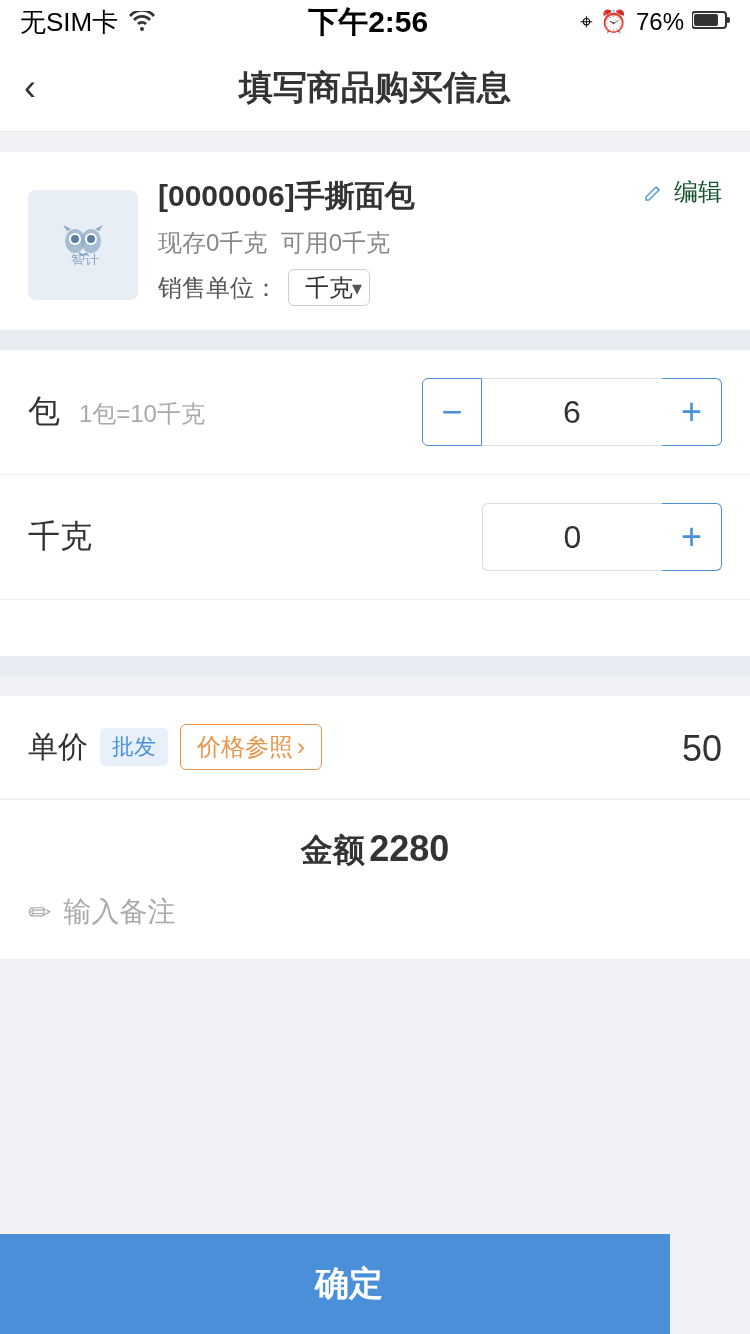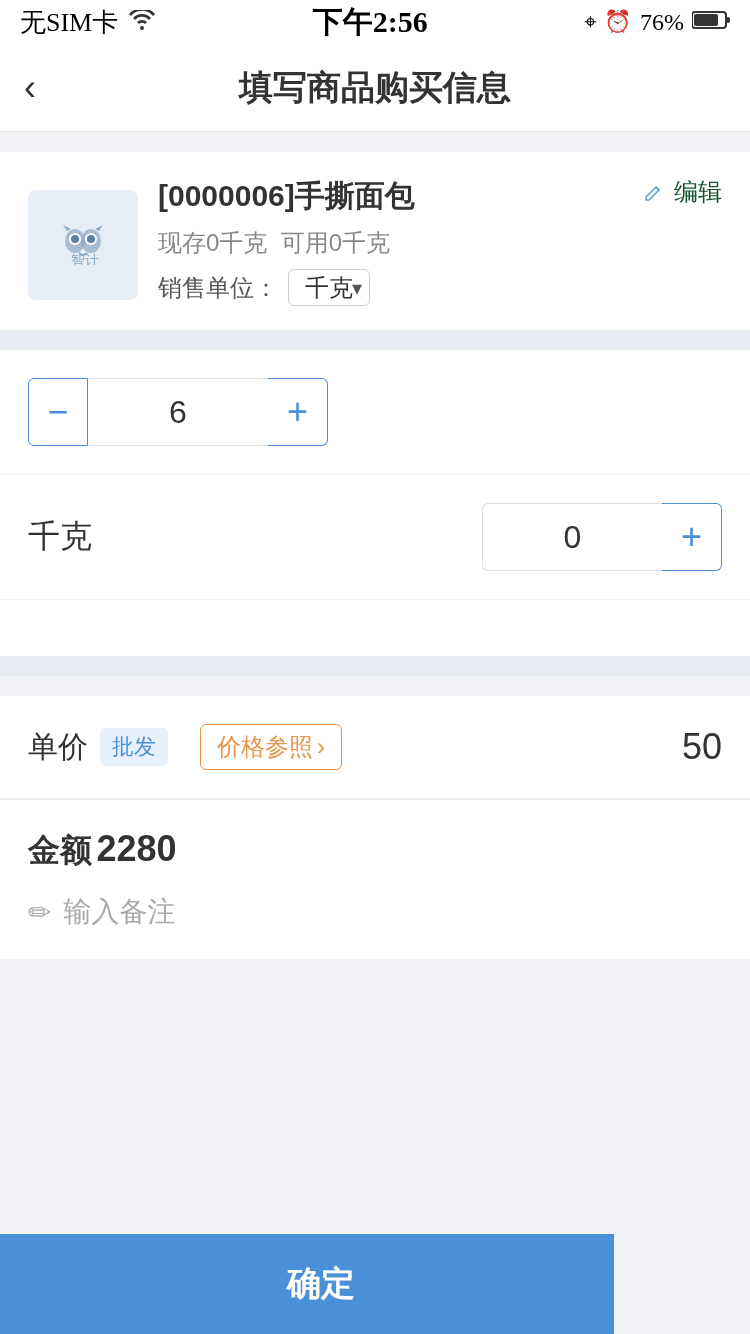--- a/index.html
+++ b/index.html
@@ -16,21 +16,20 @@
     
     .status-bar {
       height: 44px;
       background: #fff;
       display: flex;
       align-items: center;
       justify-content: space-between;
       padding: 0 20px;
       font-size: 26px;
       font-weight: 500;
-      font-family: Liberation Serif, serif;
     }
     .status-left { display: flex; align-items: center; gap: 10px; }
     .status-center { font-size: 30px; font-weight: 600; }
     .status-right { display: flex; align-items: center; gap: 8px; font-size: 24px; }
 
     
     .nav-bar {
       height: 88px;
       background: #fff;
       display: flex;
@@ -218,21 +217,21 @@
     }
 
     
     .price-section {
       background: #fff;
       margin-top: 20px;
       padding: 28px 28px;
     }
     .price-row {
       display: flex;
-      align-items: center;
+      align-items: flex-end;
       justify-content: space-between;
       gap: 43px;
     }
     .price-label {
       font-size: 30px;
       color: #333;
       display: flex;
       align-items: center;
       gap: 12px;
     }
@@ -247,21 +246,20 @@
       border: 1px solid #e8944a;
       color: #e8944a;
       font-size: 24px;
       padding: 6px 16px;
       border-radius: 6px;
       display: flex;
       align-items: center;
       gap: 4px;
       cursor: pointer;
       background: #fff;
-      margin-left: 20px;
     }
     .price-value {
       font-size: 36px;
       color: #333;
       font-weight: 500;
     }
     .amount-label {
       font-size: 32px;
       color: #333;
       font-weight: 600;
@@ -285,21 +283,21 @@
     
     .bottom-btn {
       height: 100px;
       background: #4a90d9;
       display: flex;
       align-items: center;
       justify-content: center;
       cursor: pointer;
       position: fixed;
       bottom: 0;
-      width: 614px;
+      width: 670px;
       padding-left: 28px;
     }
     .bottom-btn-text {
       font-size: 34px;
       color: #fff;
       font-weight: 600;
     }
 
     .spacer { flex: 1; }
   </style>
@@ -374,20 +372,24 @@
       </svg>
     <span>编辑</span>
   </div>
 </div>
 
 <div class="divider"></div>
 
 <div class="input-section">
 
   <div class="input-row">
+    <div class="input-label">
+      <span>包</span>
+      <span class="input-hint">1包=10千克</span>
+    </div>
     <div class="qty-control">
       <button class="qty-btn qty-btn-left">−</button>
       <input class="qty-input" type="text" value="6" style="">
       <button class="qty-btn qty-btn-right">+</button>
     </div>
   </div>
 
   <div class="input-row">
     <div class="input-label">千克</div>
     <div class="qty-control">
@@ -410,21 +412,21 @@
       <button class="price-ref-btn">
         <span>价格参照</span>
         <span>›</span>
       </button>
     </div>
     <div class="price-value">50</div>
   </div>
 </div>
 
 <div style="background:#fff; margin-top:2px;">
-  <div style="padding: 28px 28px 0;">
+  <div style="padding: 28px 28px 0; text-align: center;">
     <span class="amount-label">金额</span>
     <span> </span>
     <span class="amount-value">2280</span>
   </div>
   <div class="remark-row">
     <span class="remark-icon">✏</span>
     <span class="remark-text">输入备注</span>
   </div>
 </div>
 

